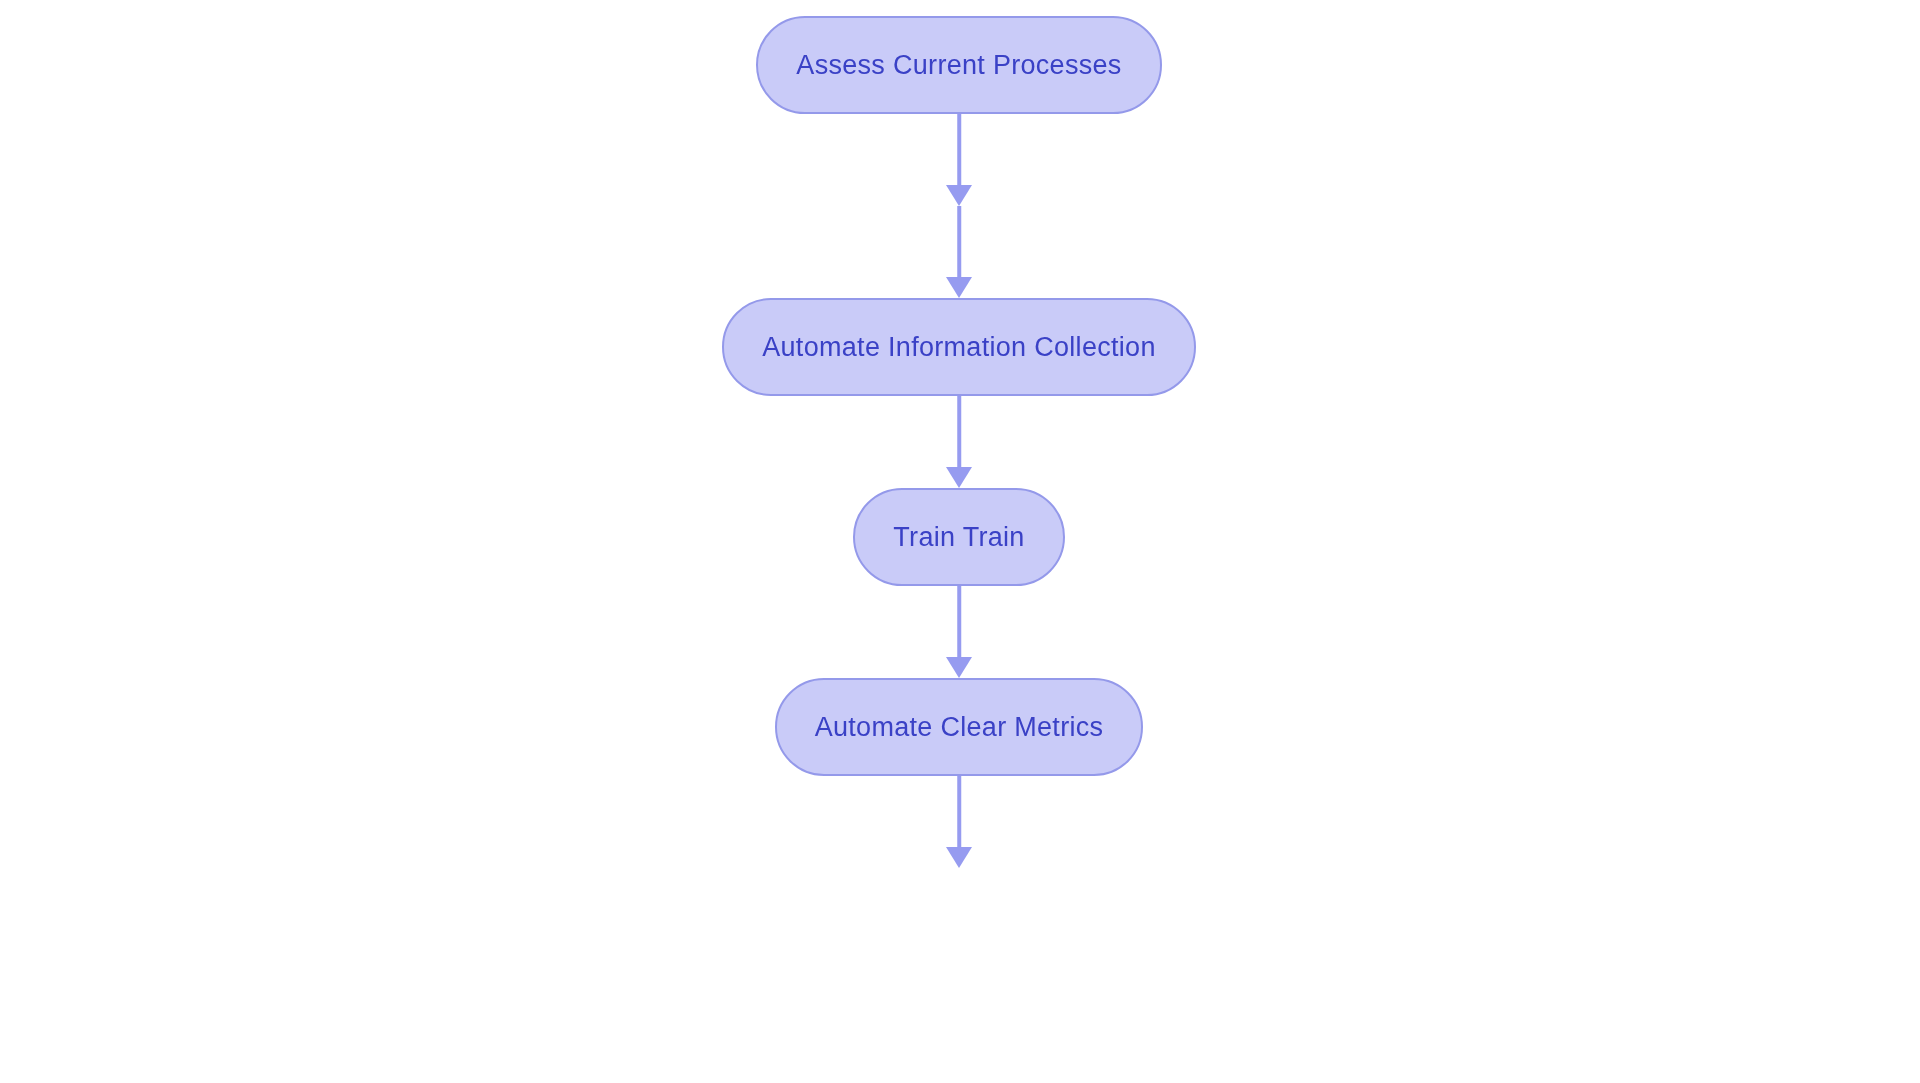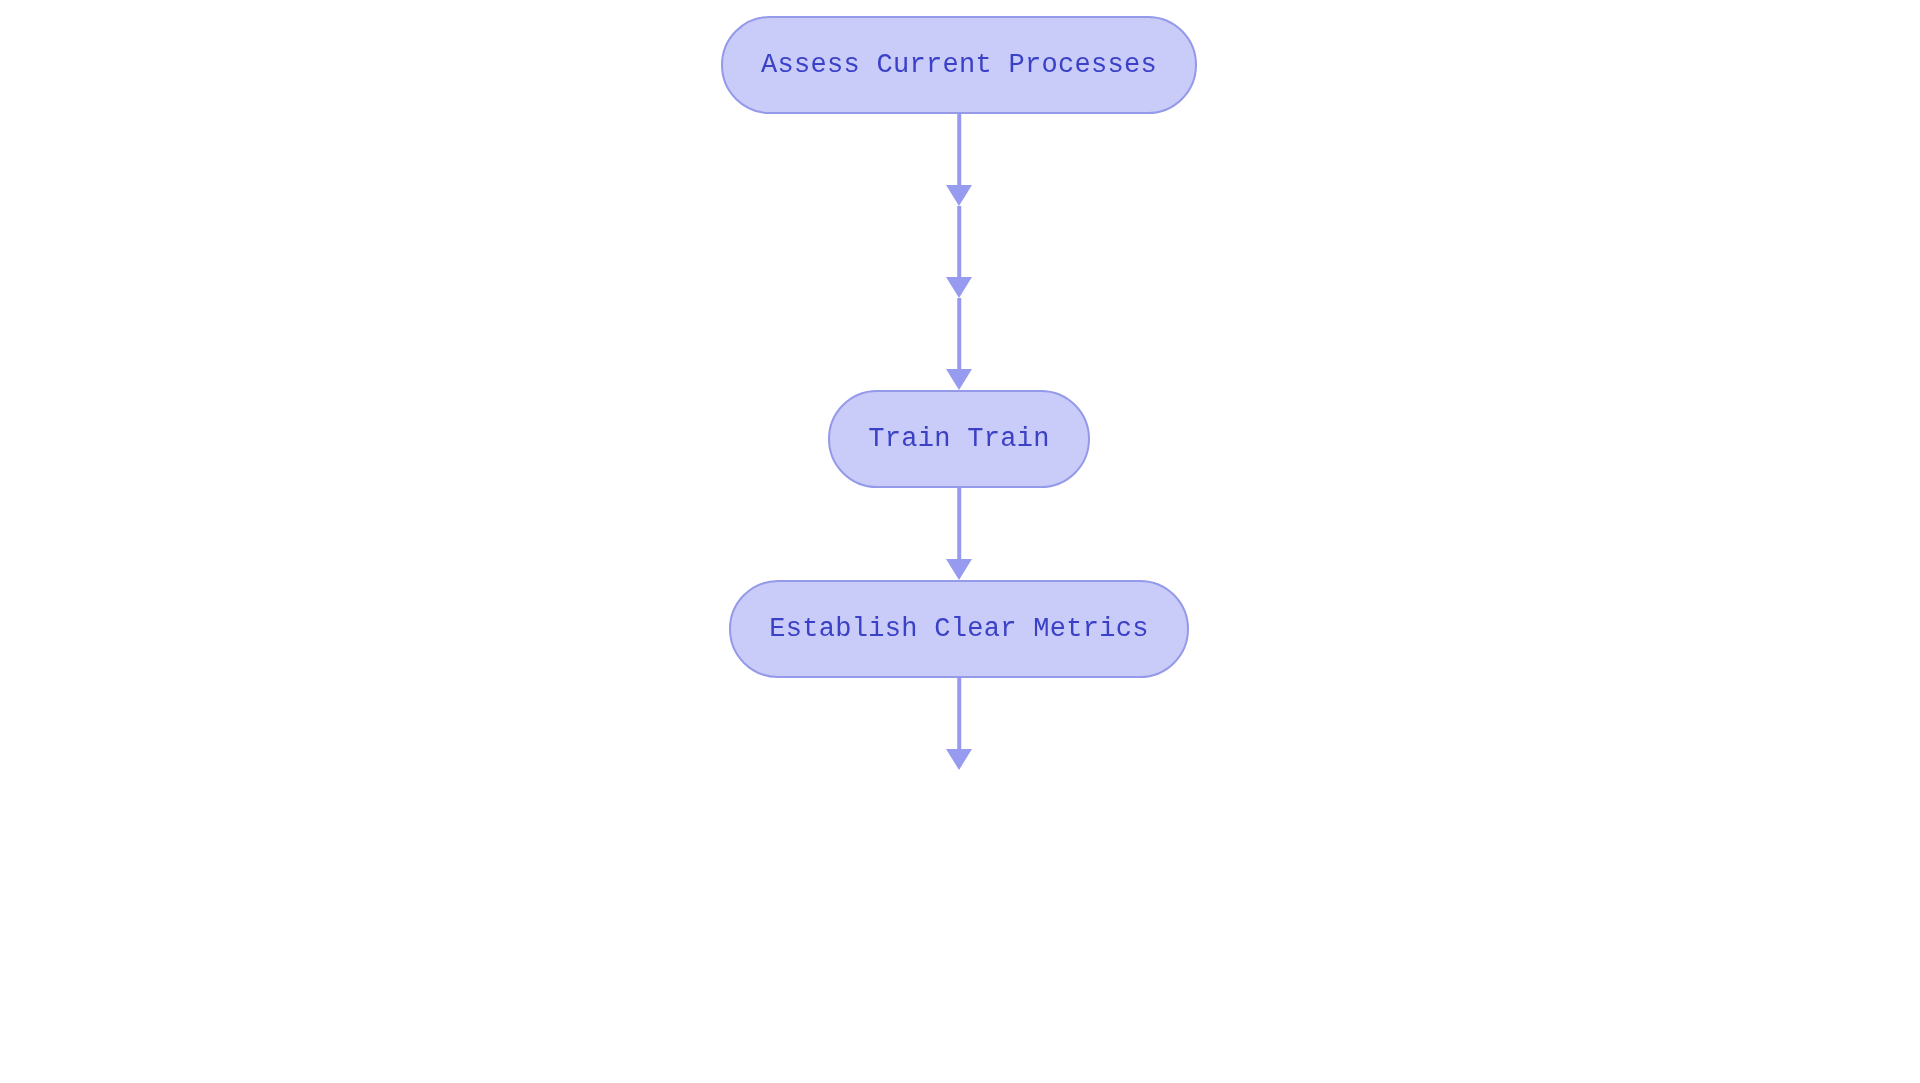--- a/index.html
+++ b/index.html
@@ -31,21 +31,20 @@
   .node {
     height: 98px;
     min-width: 188px;
     padding: 0 38px;
     display: flex;
     align-items: center;
     justify-content: flex-end;
     background: var(--node-fill);
     border: 2px solid var(--node-border);
     border-radius: 49px;
-    font-family: Liberation Mono, monospace;
   }
   .node-label {
     color: var(--node-text);
     font-size: 27px;
     letter-spacing: 0.3px;
     white-space: nowrap;
   }
   .arrow {
     position: relative;
     width: 30px;
@@ -86,37 +85,40 @@
       <div class="arrow-line"></div>
       <div class="arrow-head"></div>
     </div>
 
 
     <div class="arrow">
       <div class="arrow-line"></div>
       <div class="arrow-head"></div>
     </div>
 
+    <div class="node">
+      <span class="node-label">Automate Information Collection</span>
+    </div>
 
     <div class="arrow">
       <div class="arrow-line"></div>
       <div class="arrow-head"></div>
     </div>
 
     <div class="node">
       <span class="node-label">Train Train</span>
     </div>
 
     <div class="arrow">
       <div class="arrow-line"></div>
       <div class="arrow-head"></div>
     </div>
 
     <div class="node">
-      <span class="node-label">Establish Clear Metrics</span>
+      <span class="node-label">Automate Clear Metrics</span>
     </div>
 
     <div class="arrow">
       <div class="arrow-line"></div>
       <div class="arrow-head"></div>
     </div>
 
 
   </div>
 </div>

